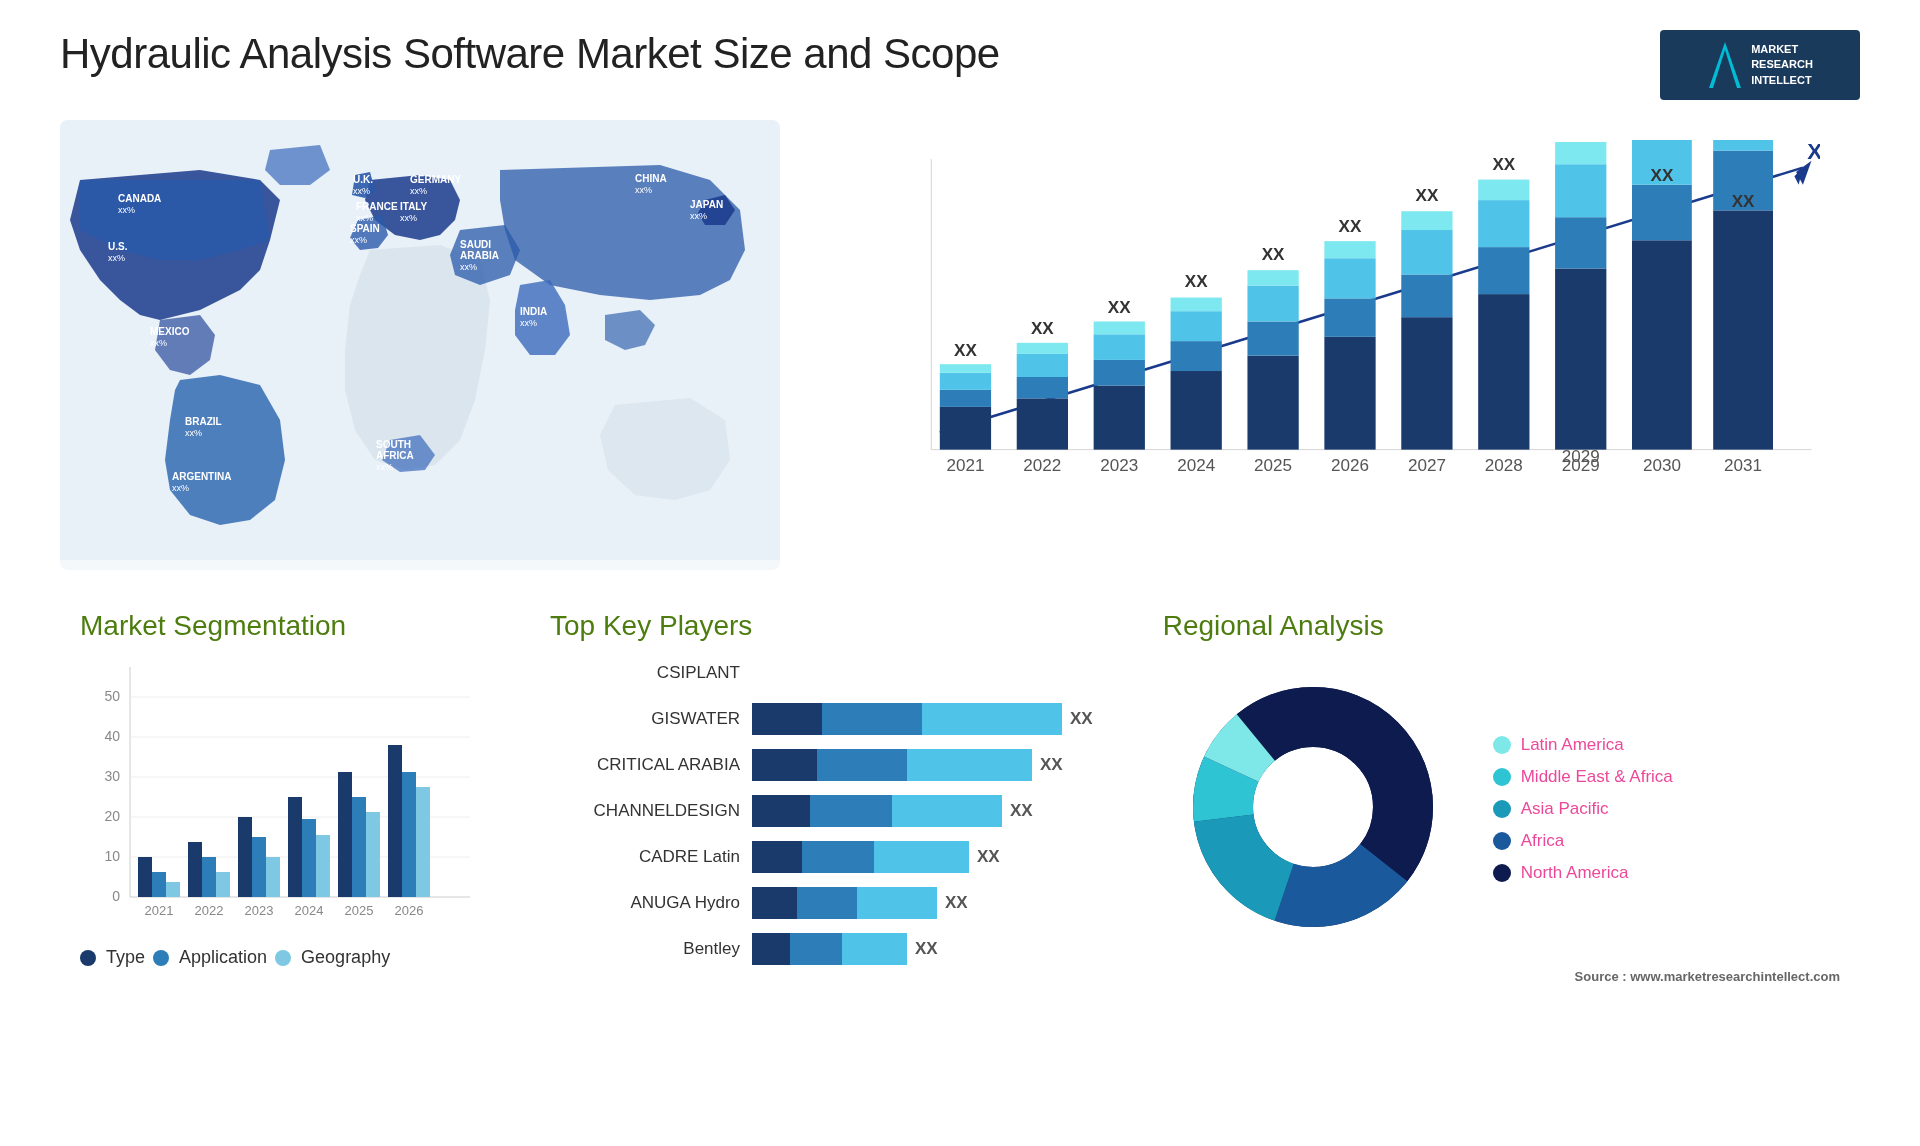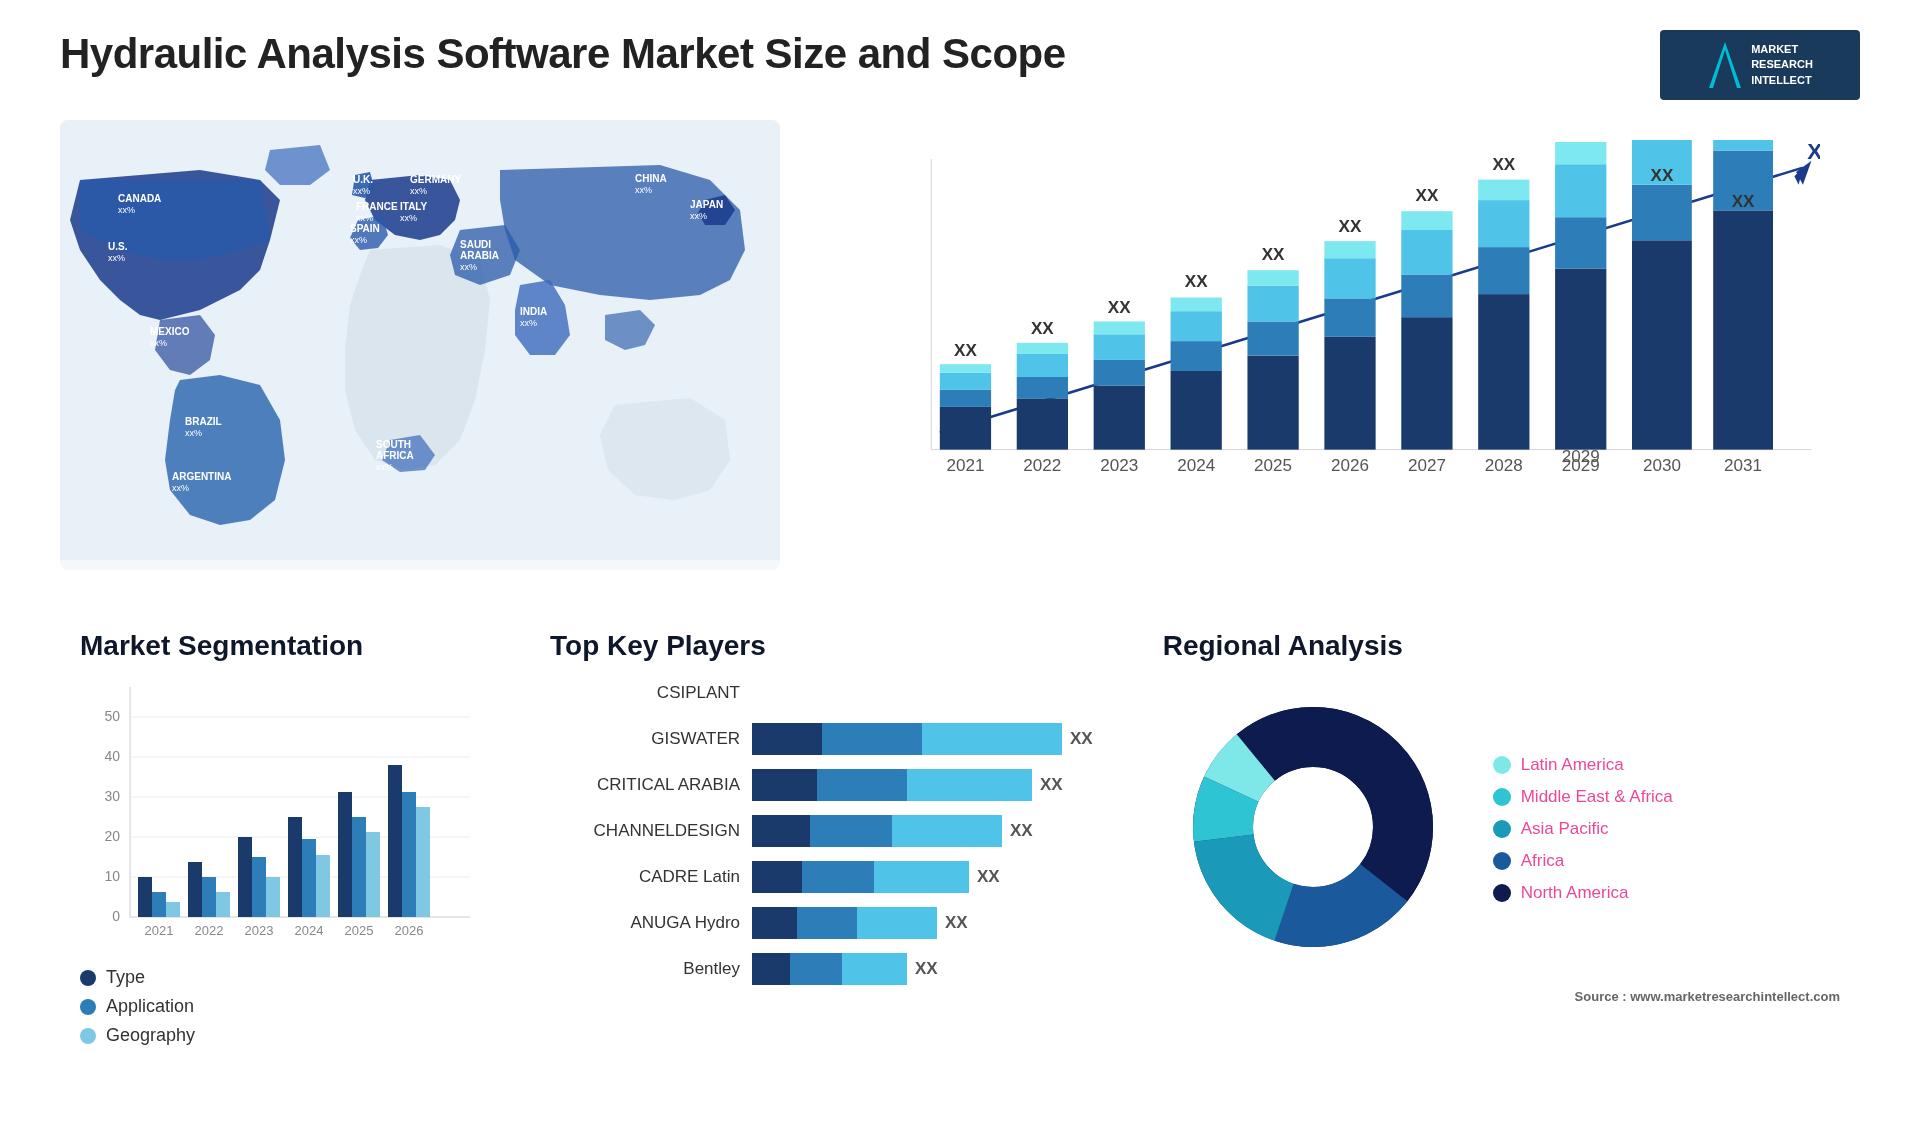--- a/index.html
+++ b/index.html
@@ -20,21 +20,21 @@
 
     
     .header {
       display: flex;
       justify-content: space-between;
       align-items: flex-start;
       margin-bottom: 20px;
     }
     .page-title {
       font-size: 42px;
-      font-weight: 700;
+      font-weight: 400;
       color: #222;
       letter-spacing: -0.5px;
     }
     .logo-area {
       display: flex;
       flex-direction: column;
       align-items: center;
     }
     .logo-box {
       width: 200px;
@@ -86,34 +86,32 @@
       height: 480px;
     }
 
     
     .segmentation-container {
       flex: 0 0 420px;
       padding: 10px 20px;
     }
     .section-title {
       font-size: 28px;
-      font-weight: 700;
-      color: #0f172a;
+      font-weight: 400;
+      color: #4d7c0f;
       margin-bottom: 15px;
-      margin-top: 20px;
     }
     .seg-chart-area {
       width: 100%;
       height: 280px;
       position: relative;
     }
     .seg-legend {
       margin-top: 10px;
       display: flex;
-      flex-direction: column;
       gap: 8px;
     }
     .legend-item {
       display: flex;
       align-items: center;
       gap: 10px;
       font-size: 18px;
       color: #333;
     }
     .legend-dot {

